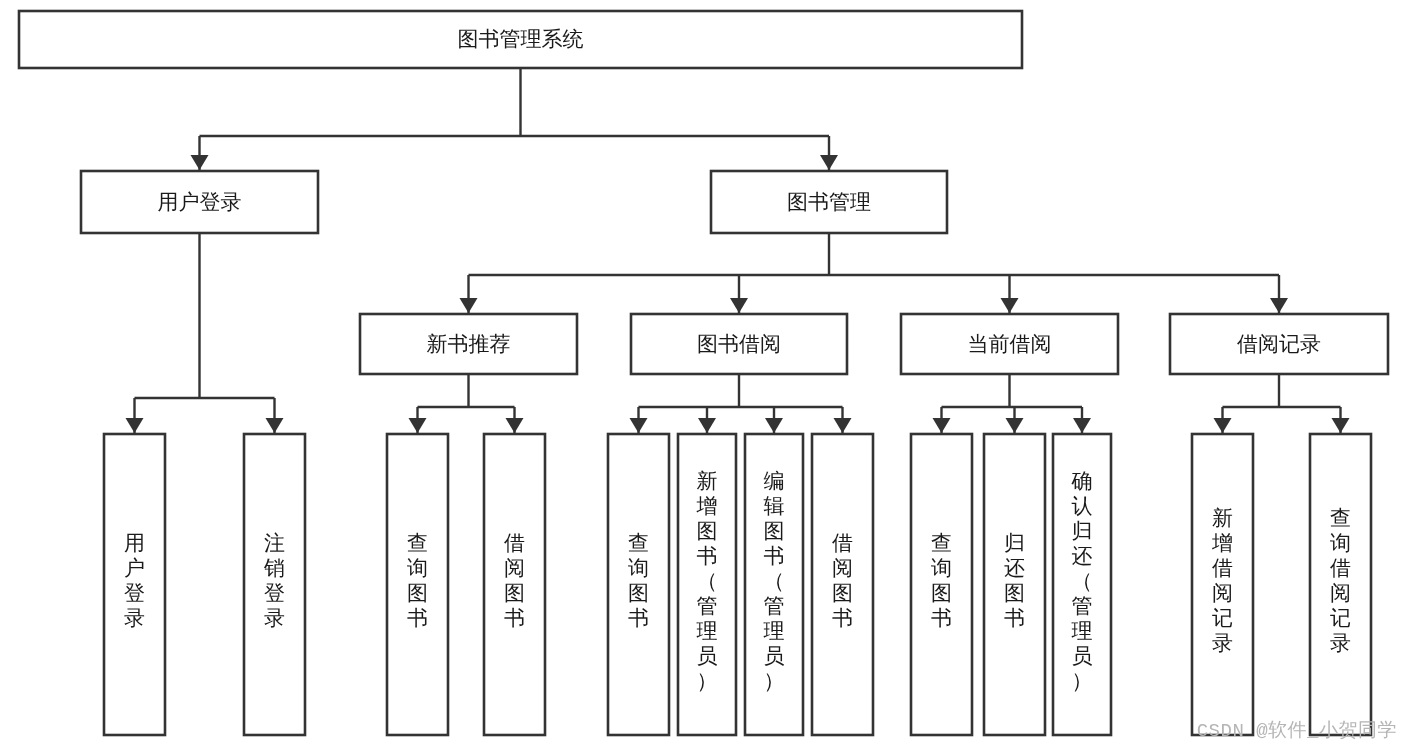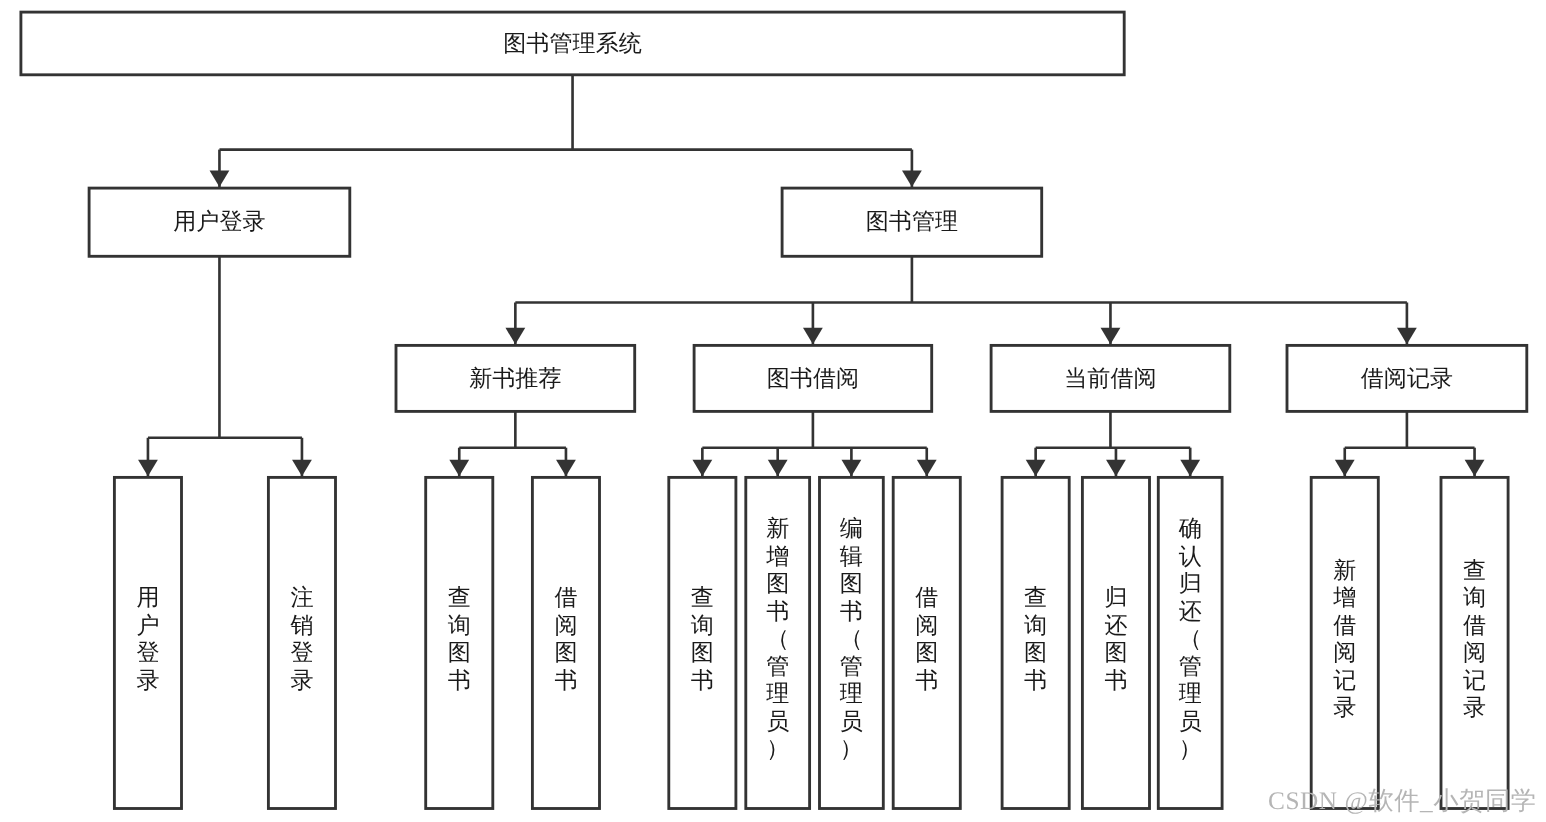--- a/index.html
+++ b/index.html
@@ -45,22 +45,22 @@
     fill: none;
   }
   .arrow-head {
     fill: #333333;
     stroke: none;
   }
   .watermark {
     position: absolute;
     right: 8px;
     bottom: 4px;
-    font-family: Liberation Serif, serif;
-    font-size: 23px;
+    font-family: Liberation Mono, monospace;
+    font-size: 19px;
     color: #b5b5b5;
     white-space: nowrap;
     letter-spacing: 0.5px;
   }
 </style>
 </head>
 <body>
 
 <svg id="diagram" viewBox="0 0 1405 747">
   <g id="links-layer">

